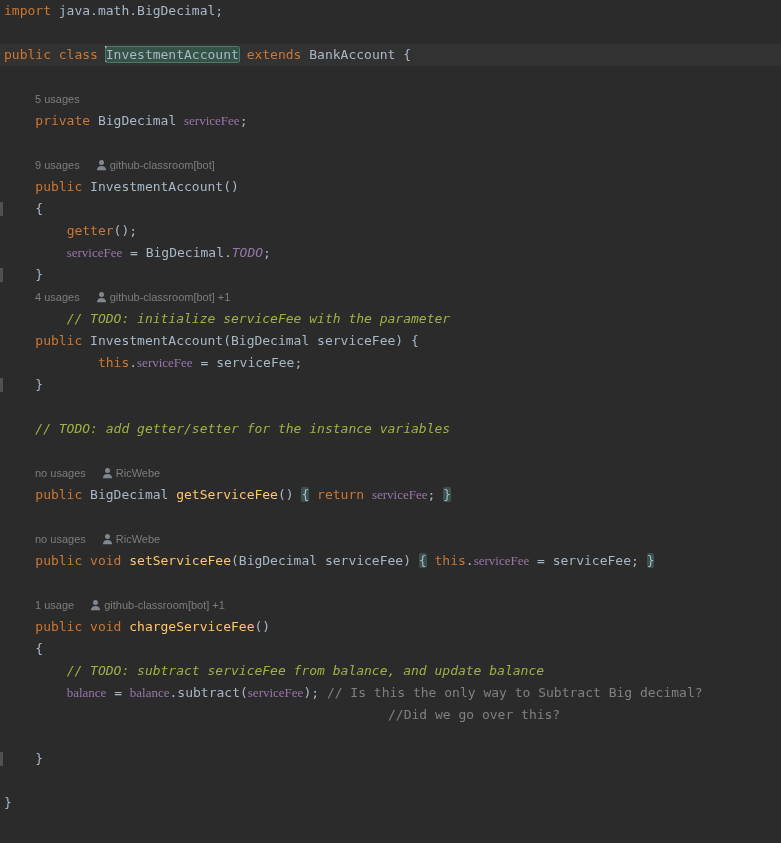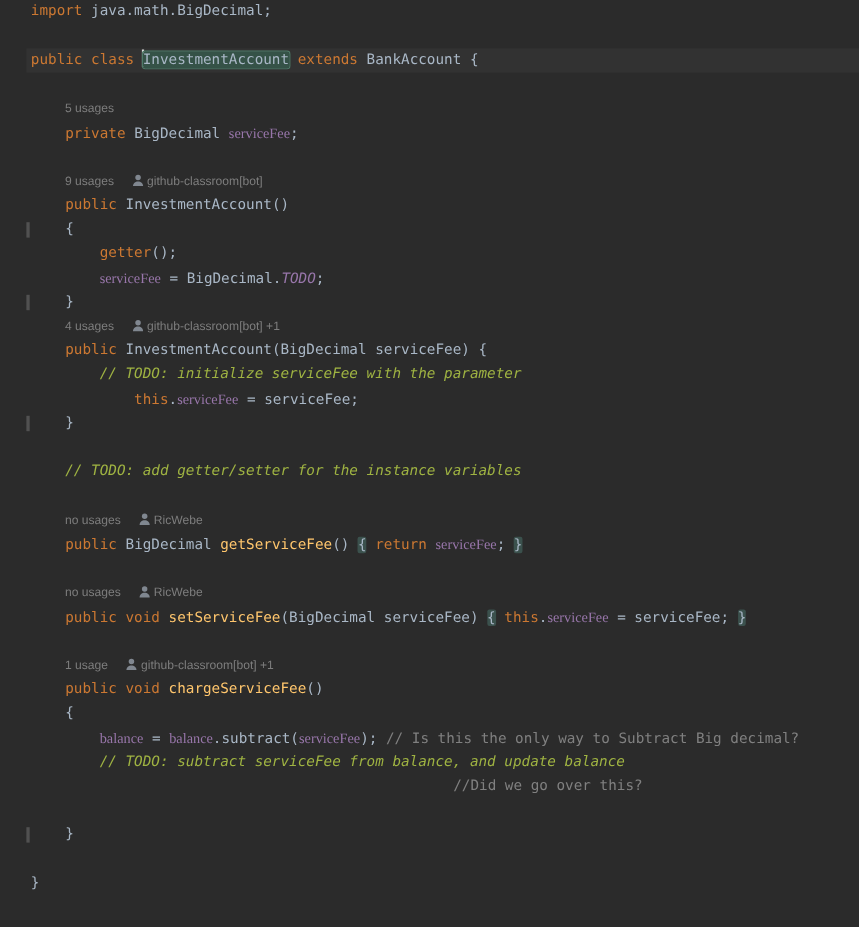--- a/index.html
+++ b/index.html
@@ -10,21 +10,20 @@
   }
   #editor {
     position: relative;
     width: 781px;
     height: 843px;
     box-sizing: border-box;
     background: var(--background, #2b2b2b);
     font-family: "DejaVu Sans Mono", "Liberation Mono", monospace;
     font-size: 13px;
     overflow: hidden;
-    padding-left: 24px;
   }
   .line {
     position: relative;
     height: 22px;
     line-height: 22px;
     white-space: pre;
     padding-left: 4px;
   }
   .line.current { background: var(--current_line_bg, #323232); }
 
@@ -92,22 +91,22 @@
         </svg></span><span class="sp" style="width: 3px;"></span><span class="tok c-inlay">github-classroom[bot]</span></div>
     <div class="line"><span class="tok c-pl">    </span><span class="tok c-kw">public</span><span class="tok c-pl"> InvestmentAccount()</span></div>
     <div class="line"><span class="gutter-mark"></span><span class="tok c-pl">    {</span></div>
     <div class="line"><span class="tok c-pl">        </span><span class="tok c-kw">getter</span><span class="tok c-pl">();</span></div>
     <div class="line"><span class="tok c-pl">        </span><span class="tok c-fld">serviceFee</span><span class="tok c-pl"> = BigDecimal.</span><span class="tok c-cst">TODO</span><span class="tok c-pl">;</span></div>
     <div class="line"><span class="gutter-mark"></span><span class="tok c-pl">    }</span></div>
     <div class="line"><span class="sp" style="width: 31px;"></span><span class="tok c-inlay">4 usages</span><span class="sp" style="width: 16px;"></span><span class="tok-icon"><svg width="11" height="12" viewBox="0 0 11 12" xmlns="http://www.w3.org/2000/svg">
           <circle cx="5.5" cy="3.4" r="2.5" fill="#808790"></circle>
           <path d="M0.9 11.2 C0.9 8.4 3 6.9 5.5 6.9 C8 6.9 10.1 8.4 10.1 11.2 Z" fill="#808790"></path>
         </svg></span><span class="sp" style="width: 3px;"></span><span class="tok c-inlay">github-classroom[bot] +1</span></div>
+    <div class="line"><span class="tok c-pl">        </span><span class="tok c-todo">// TODO: initialize serviceFee with the parameter</span></div>
     <div class="line"><span class="tok c-pl">    </span><span class="tok c-kw">public</span><span class="tok c-pl"> InvestmentAccount(BigDecimal serviceFee) {</span></div>
-    <div class="line"><span class="tok c-pl">        </span><span class="tok c-todo">// TODO: initialize serviceFee with the parameter</span></div>
     <div class="line"><span class="tok c-pl">            </span><span class="tok c-kw">this</span><span class="tok c-pl">.</span><span class="tok c-fld">serviceFee</span><span class="tok c-pl"> = serviceFee;</span></div>
     <div class="line"><span class="gutter-mark"></span><span class="tok c-pl">    }</span></div>
     <div class="line"></div>
     <div class="line"><span class="tok c-pl">    </span><span class="tok c-todo">// TODO: add getter/setter for the instance variables</span></div>
     <div class="line"></div>
     <div class="line"><span class="sp" style="width: 31px;"></span><span class="tok c-inlay">no usages</span><span class="sp" style="width: 16px;"></span><span class="tok-icon"><svg width="11" height="12" viewBox="0 0 11 12" xmlns="http://www.w3.org/2000/svg">
           <circle cx="5.5" cy="3.4" r="2.5" fill="#808790"></circle>
           <path d="M0.9 11.2 C0.9 8.4 3 6.9 5.5 6.9 C8 6.9 10.1 8.4 10.1 11.2 Z" fill="#808790"></path>
         </svg></span><span class="sp" style="width: 3px;"></span><span class="tok c-inlay">RicWebe</span></div>
     <div class="line"><span class="tok c-pl">    </span><span class="tok c-kw">public</span><span class="tok c-pl"> BigDecimal </span><span class="tok c-fn">getServiceFee</span><span class="tok c-pl">() </span><span class="tok c-pl hl-brace">{</span><span class="tok c-pl"> </span><span class="tok c-kw">return</span><span class="tok c-pl"> </span><span class="tok c-fld">serviceFee</span><span class="tok c-pl">; </span><span class="tok c-pl hl-brace">}</span></div>
@@ -117,20 +116,20 @@
           <path d="M0.9 11.2 C0.9 8.4 3 6.9 5.5 6.9 C8 6.9 10.1 8.4 10.1 11.2 Z" fill="#808790"></path>
         </svg></span><span class="sp" style="width: 3px;"></span><span class="tok c-inlay">RicWebe</span></div>
     <div class="line"><span class="tok c-pl">    </span><span class="tok c-kw">public void</span><span class="tok c-pl"> </span><span class="tok c-fn">setServiceFee</span><span class="tok c-pl">(BigDecimal serviceFee) </span><span class="tok c-pl hl-brace">{</span><span class="tok c-pl"> </span><span class="tok c-kw">this</span><span class="tok c-pl">.</span><span class="tok c-fld">serviceFee</span><span class="tok c-pl"> = serviceFee; </span><span class="tok c-pl hl-brace">}</span></div>
     <div class="line"></div>
     <div class="line"><span class="sp" style="width: 31px;"></span><span class="tok c-inlay">1 usage</span><span class="sp" style="width: 16px;"></span><span class="tok-icon"><svg width="11" height="12" viewBox="0 0 11 12" xmlns="http://www.w3.org/2000/svg">
           <circle cx="5.5" cy="3.4" r="2.5" fill="#808790"></circle>
           <path d="M0.9 11.2 C0.9 8.4 3 6.9 5.5 6.9 C8 6.9 10.1 8.4 10.1 11.2 Z" fill="#808790"></path>
         </svg></span><span class="sp" style="width: 3px;"></span><span class="tok c-inlay">github-classroom[bot] +1</span></div>
     <div class="line"><span class="tok c-pl">    </span><span class="tok c-kw">public void</span><span class="tok c-pl"> </span><span class="tok c-fn">chargeServiceFee</span><span class="tok c-pl">()</span></div>
     <div class="line"><span class="tok c-pl">    {</span></div>
+    <div class="line"><span class="tok c-pl">        </span><span class="tok c-todo">// TODO: subtract serviceFee from balance, and update balance</span></div>
     <div class="line"><span class="tok c-pl">        </span><span class="tok c-fld">balance</span><span class="tok c-pl"> = </span><span class="tok c-fld">balance</span><span class="tok c-pl">.subtract(</span><span class="tok c-fld">serviceFee</span><span class="tok c-pl">); </span><span class="tok c-cmt">// Is this the only way to Subtract Big decimal?</span></div>
-    <div class="line"><span class="tok c-pl">        </span><span class="tok c-todo">// TODO: subtract serviceFee from balance, and update balance</span></div>
     <div class="line"><span class="sp" style="width: 384px;"></span><span class="tok c-cmt">//Did we go over this?</span></div>
     <div class="line"></div>
     <div class="line"><span class="gutter-mark"></span><span class="tok c-pl">    }</span></div>
     <div class="line"></div>
     <div class="line"><span class="tok c-pl">}</span></div>
   </div>
 
 </body></html>

